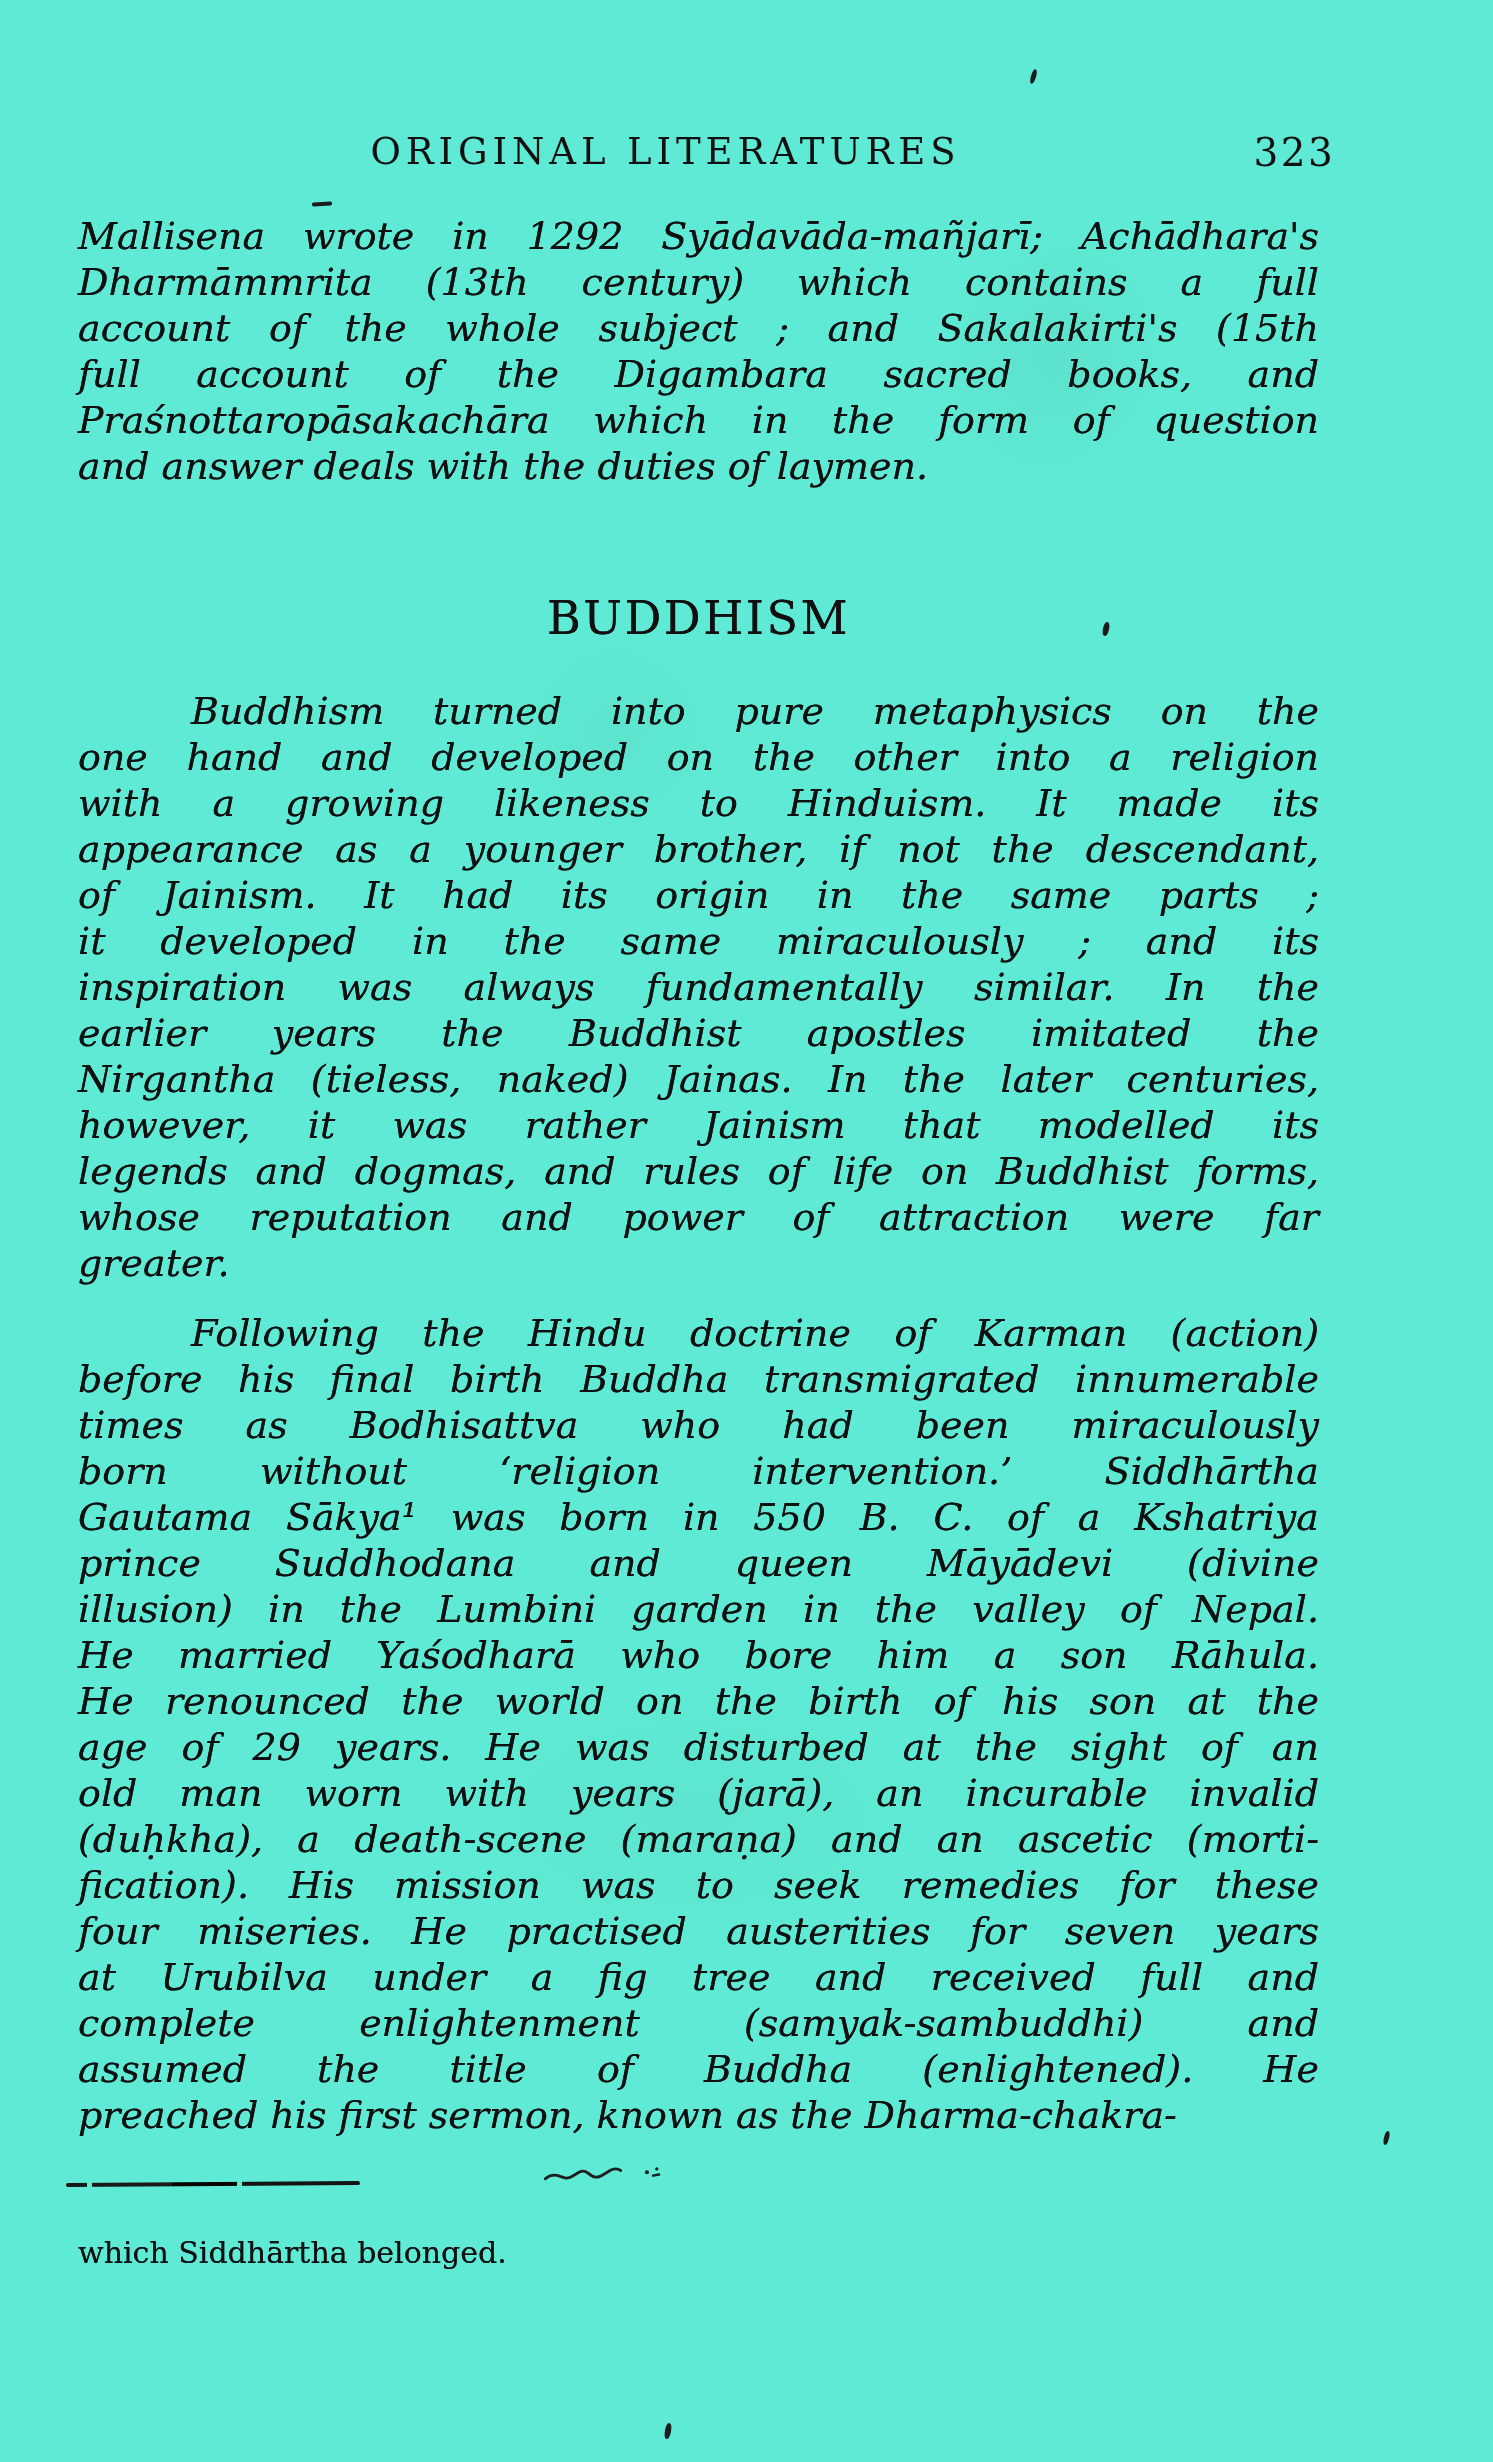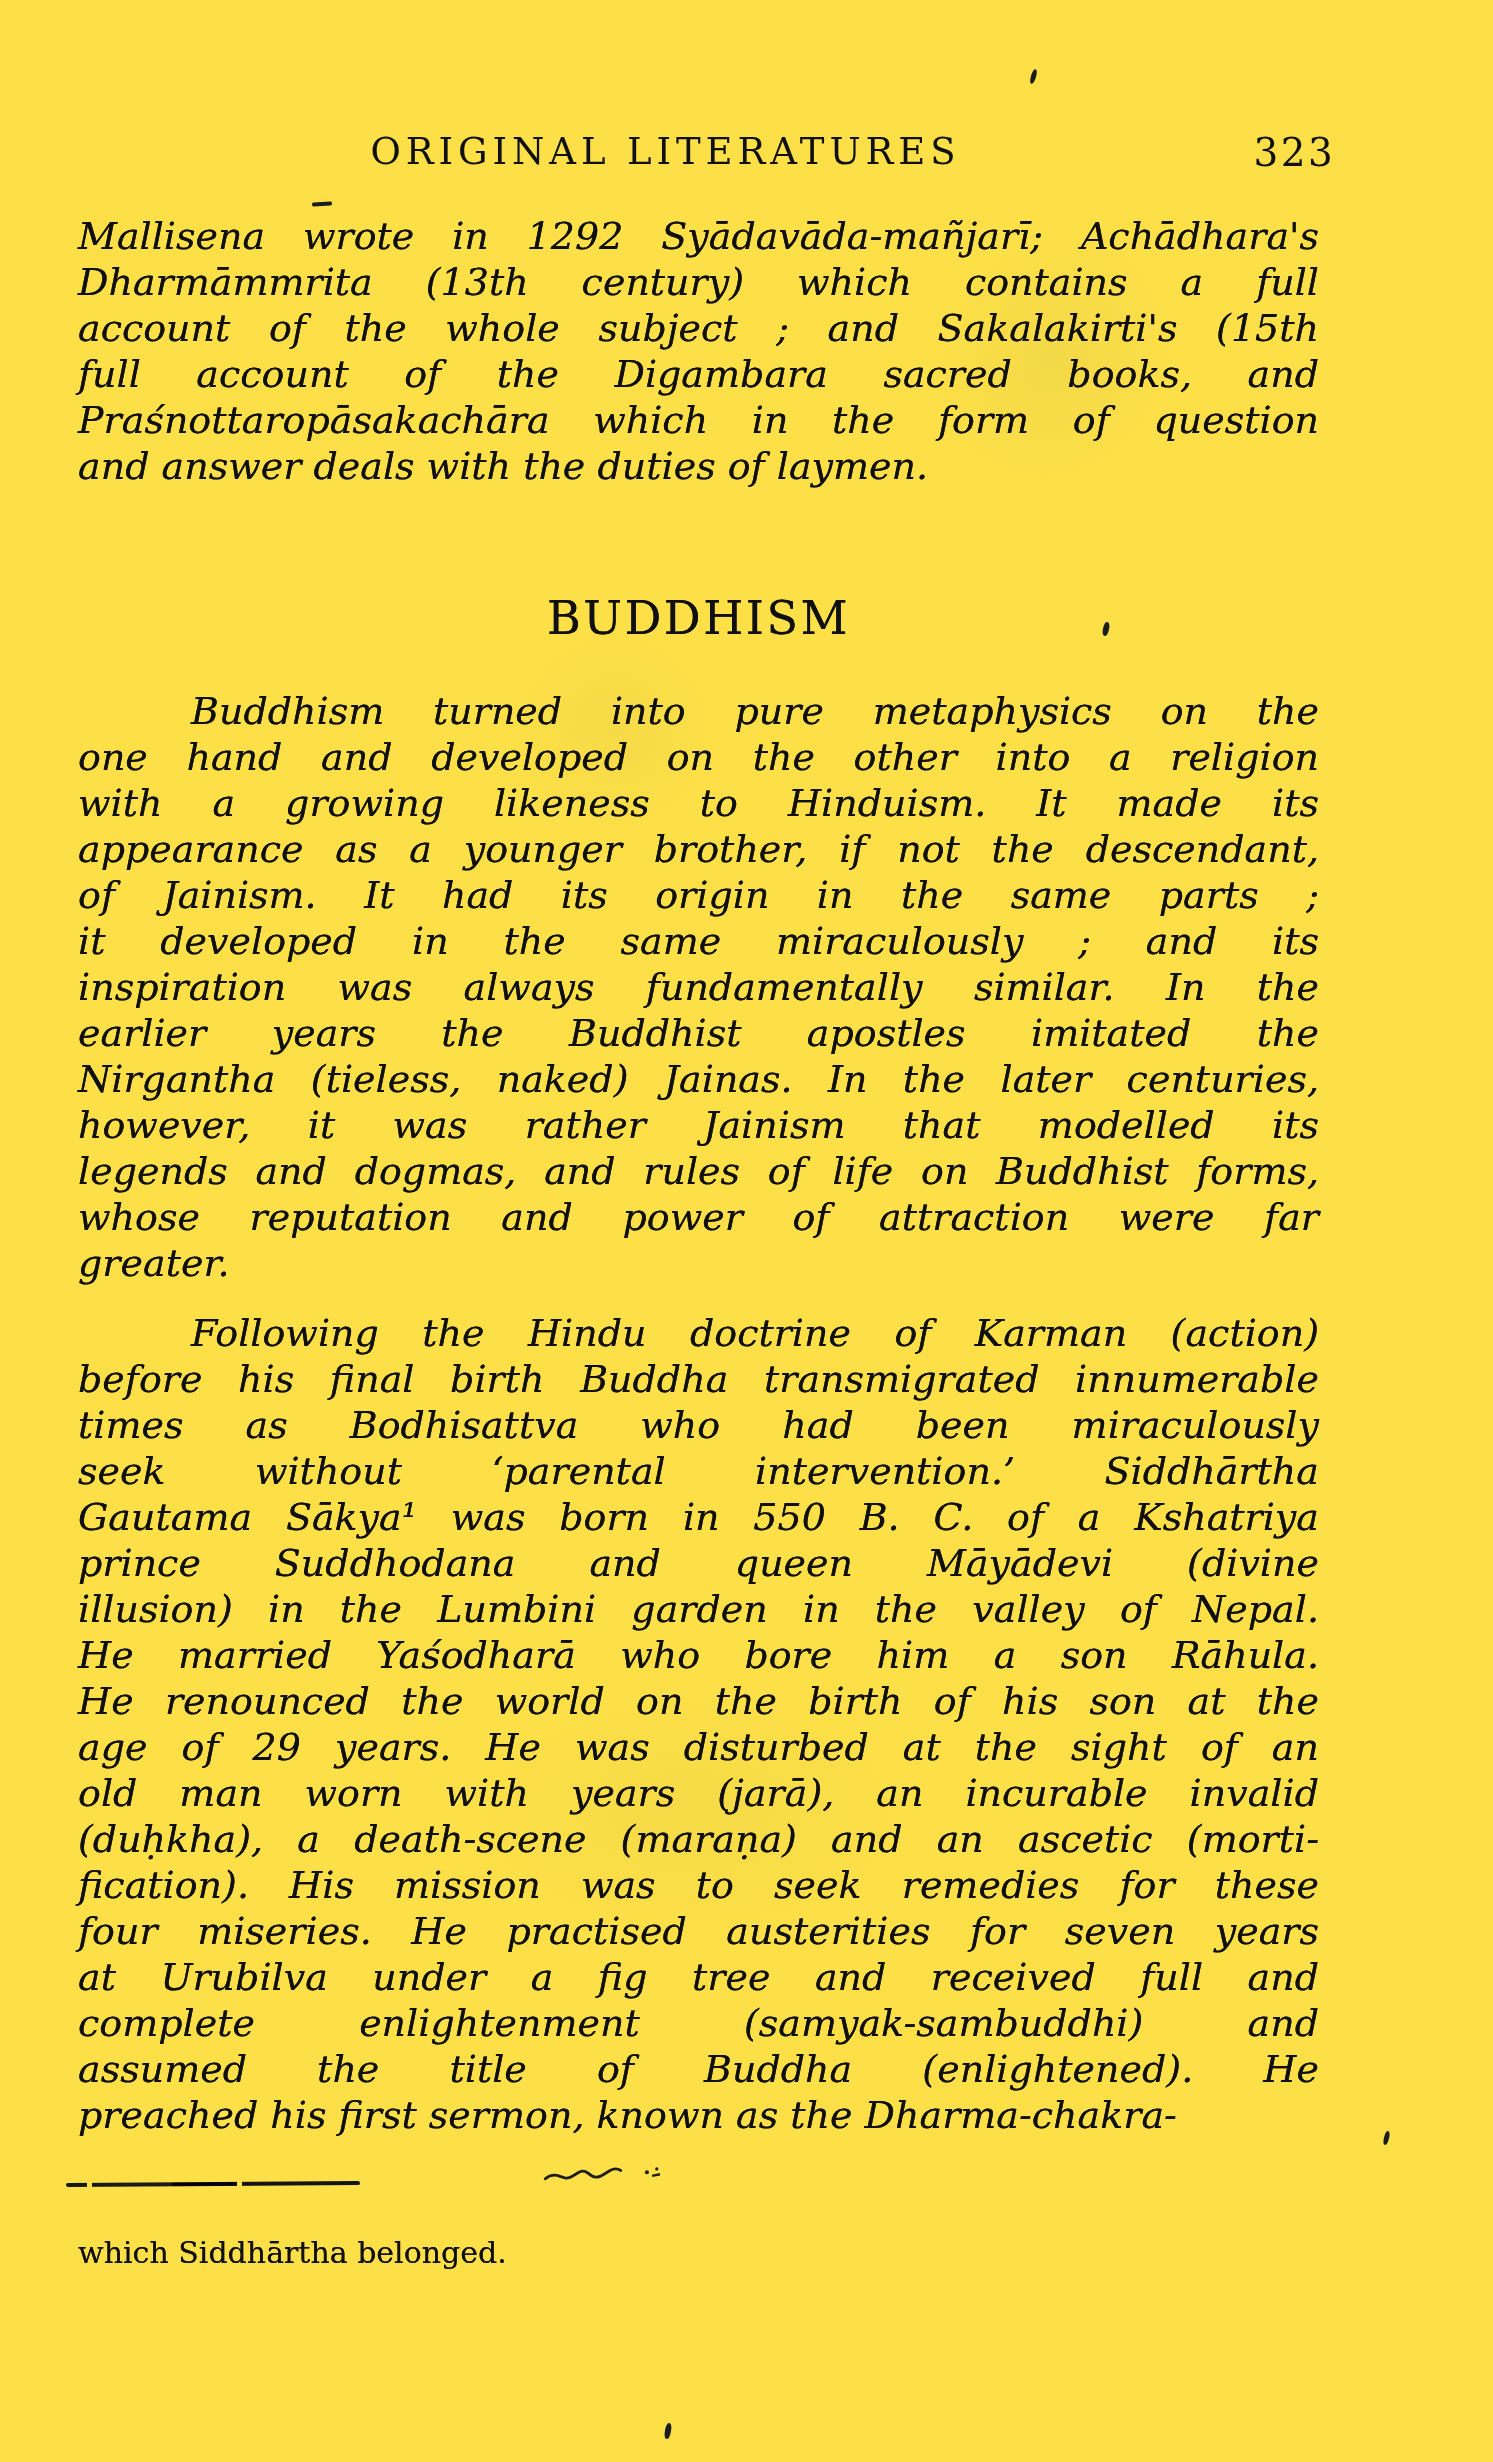--- a/index.html
+++ b/index.html
@@ -1,19 +1,19 @@
 <!DOCTYPE html>
 <html style="font-size:13px"><head>
 <meta charset="utf-8">
 <style>
   html,body { margin:0; padding:0; background:#777; }
   .page {
     position:relative;
     width:1494px; height:2462px;
-    background:#fde047;
+    background:#5eead4;
     font-family:"DejaVu Serif","Liberation Serif",serif;
     color:#101010;
     overflow:hidden;
   }
   
   .smudge { position:absolute; pointer-events:none; }
   .smudge-1 { left:936px; top:222px; width:238px; height:271px;
     background:radial-gradient(ellipse at center, rgba(70,70,70,0.055), rgba(0,0,0,0) 70%);
     transform:rotate(28deg); }
   .smudge-2 { left:460px; top:1691px; width:460px; height:246px;
@@ -105,21 +105,21 @@
       <div class="line">however, it was rather Jainism that modelled its</div>
       <div class="line">legends and dogmas, and rules of life on Buddhist forms,</div>
       <div class="line">whose reputation and power of attraction were far</div>
       <div class="line line-last">greater.</div>
     </div>
 
   <div class="para" id="para-3">
       <div class="line line-indent">Following the Hindu doctrine of Karman (action)</div>
       <div class="line">before his final birth Buddha transmigrated innumerable</div>
       <div class="line">times as Bodhisattva who had been miraculously</div>
-      <div class="line">seek without ‘parental intervention.’ Siddhārtha</div>
+      <div class="line">born without ‘religion intervention.’ Siddhārtha</div>
       <div class="line">Gautama Sākya¹ was born in 550 B. C. of a Kshatriya</div>
       <div class="line">prince Suddhodana and queen Māyādevi (divine</div>
       <div class="line">illusion) in the Lumbini garden in the valley of Nepal.</div>
       <div class="line">He married Yaśodharā who bore him a son Rāhula.</div>
       <div class="line">He renounced the world on the birth of his son at the</div>
       <div class="line">age of 29 years.  He was disturbed at the sight of an</div>
       <div class="line">old man worn with years (jarā), an incurable invalid</div>
       <div class="line">(duḥkha), a death-scene (maraṇa) and an ascetic (morti-</div>
       <div class="line">fication).  His mission was to seek remedies for these</div>
       <div class="line">four miseries.  He practised austerities for seven years</div>

